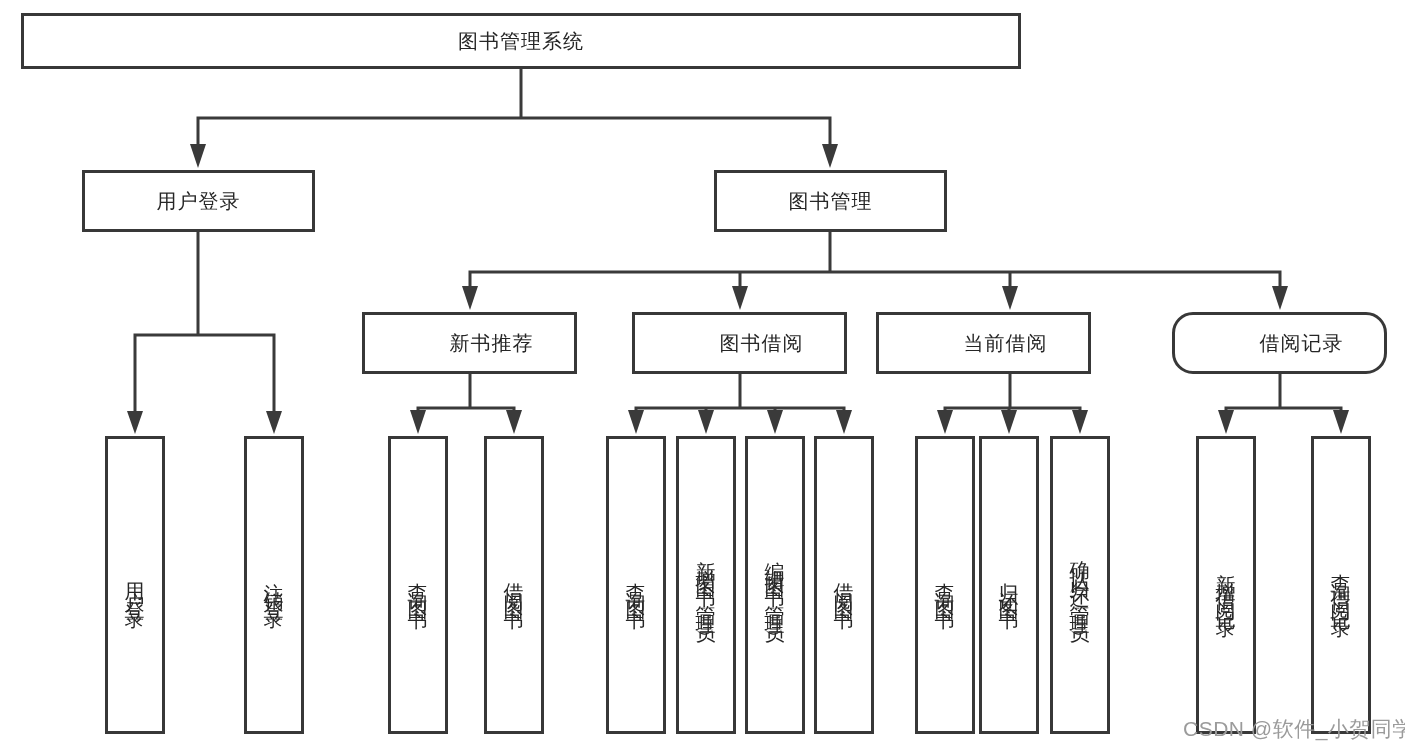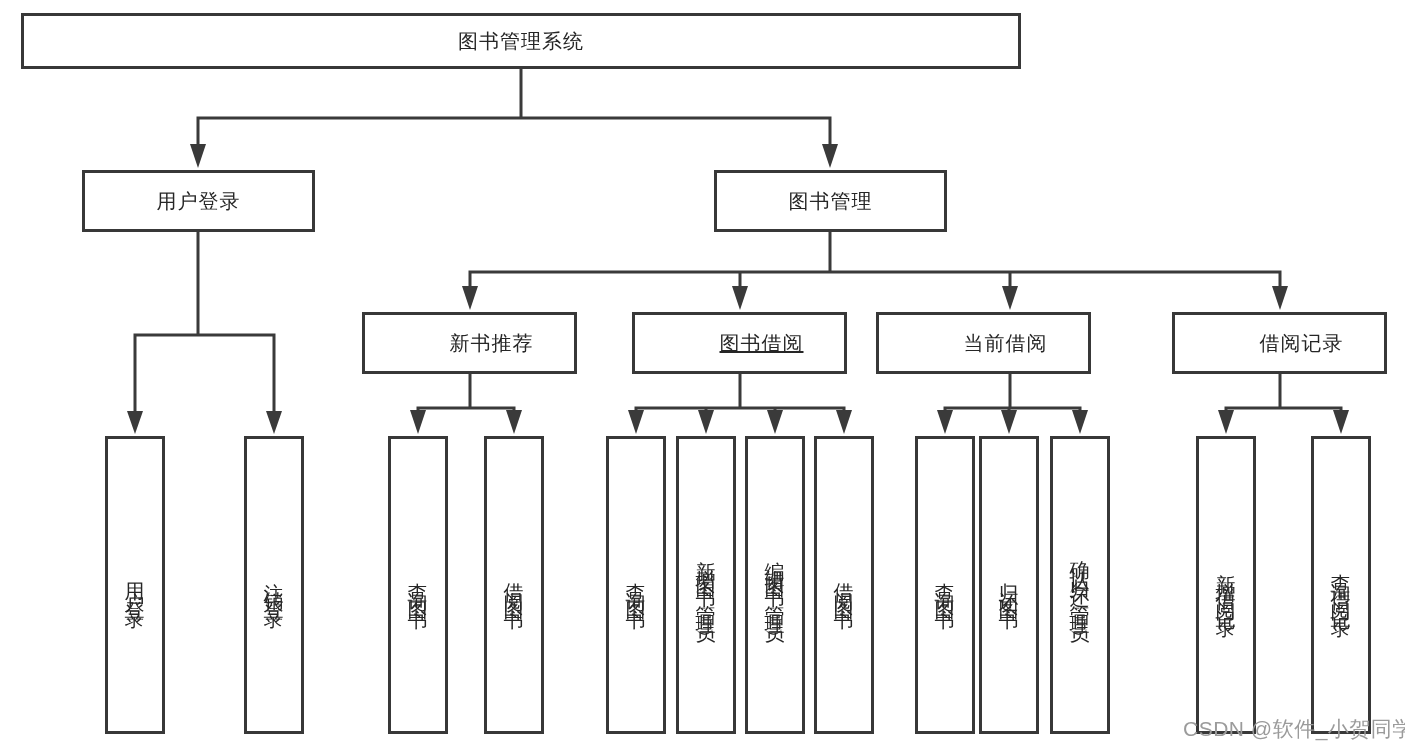--- a/index.html
+++ b/index.html
@@ -31,21 +31,21 @@
     line-height:1;
     white-space:nowrap;
   }
   
   .n-root{left:21px;top:13px;width:1000px;height:56px;}
   
   .n-l2a{left:82px;top:170px;width:233px;height:62px;}
   .n-l2b{left:714px;top:170px;width:233px;height:62px;}
   
   .n-l3{top:312px;width:215px;height:62px;padding-left:44px;}
-  .n-l3a{left:362px;} .n-l3b{left:632px;text-decoration:underline;} .n-l3c{left:876px;} .n-l3d{left:1172px;}
+  .n-l3a{left:362px;} .n-l3b{left:632px;} .n-l3c{left:876px;} .n-l3d{left:1172px;border-radius:21px;}
   
   .vbox{top:436px;width:60px;height:298px;}
   .v1{left:105px;}  .v2{left:244px;}
   .v3{left:388px;}  .v4{left:484px;}
   .v5{left:606px;}  .v6{left:676px;}  .v7{left:745px;}  .v8{left:814px;}
   .v9{left:915px;}  .v10{left:979px;} .v11{left:1050px;}
   .v12{left:1196px;}.v13{left:1311px;}
   
   .cline{stroke:#3a3a3a;stroke-width:3;fill:none;stroke-linecap:square;}
   .carrow{fill:#3a3a3a;stroke:none;}

